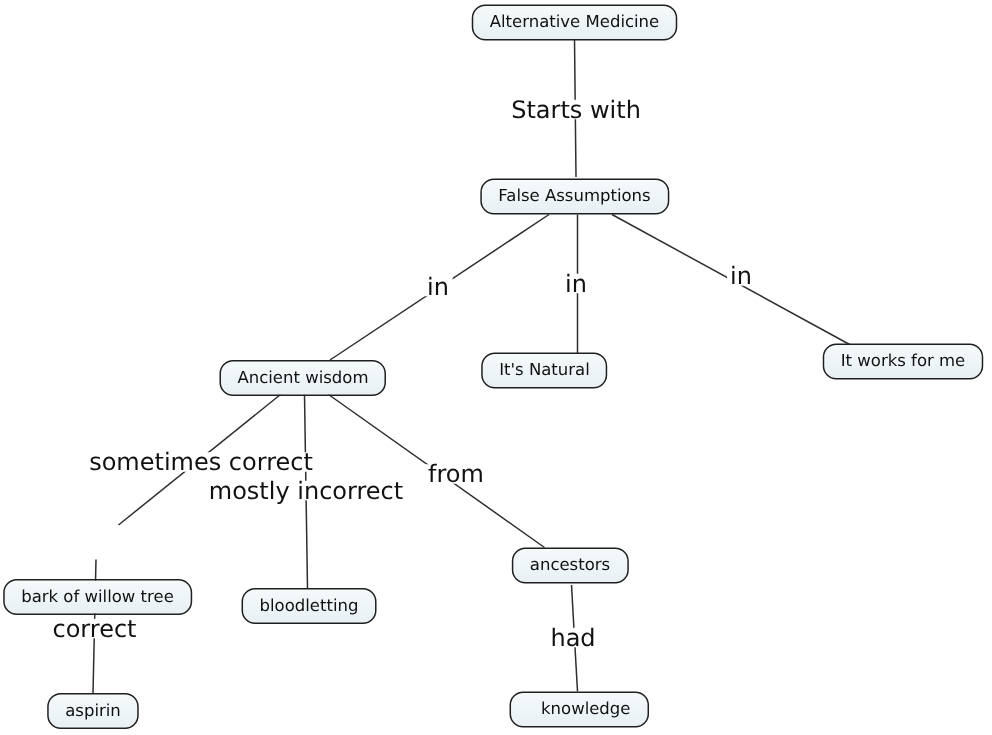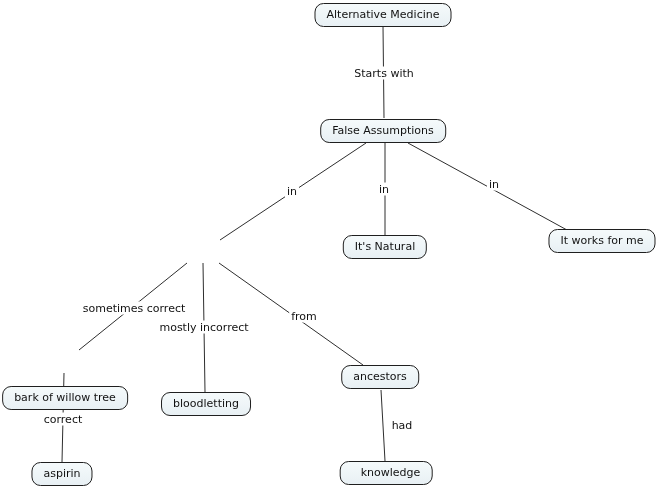--- a/index.html
+++ b/index.html
@@ -36,21 +36,21 @@
     border: 1.4px solid var(--node-border, #1f1f1f);
     border-radius: 9px;
     padding: 4px 11px 5px 11px;
     line-height: 13px;
     text-align: center;
   }
   .link-label {
     position: absolute;
     transform: translate(-50%, -50%);
     white-space: nowrap;
-    font-size: 11px;
+    font-size: 16px;
     line-height: 13px;
     color: var(--text-color, #111111);
     background: var(--bg, #ffffff);
     padding: 0 2px;
     text-align: right;
   }
 </style>
 </head>
 <body>
 
@@ -67,23 +67,24 @@
       <line x1="381" y1="390" x2="385" y2="461"></line>
     </svg>
 <span class="link-label" style="left: 384px; top: 73px;">Starts with</span>
     <span class="link-label" style="left: 292px; top: 191px;">in</span>
     <span class="link-label" style="left: 384px; top: 189px;">in</span>
     <span class="link-label" style="left: 494px; top: 184px;">in</span>
     <span class="link-label" style="left: 134px; top: 308px;">sometimes correct</span>
     <span class="link-label" style="left: 204px; top: 327px;">mostly incorrect</span>
     <span class="link-label" style="left: 304px; top: 316px;">from</span>
     <span class="link-label" style="left: 63px; top: 419px;">correct</span>
-    <span class="link-label" style="left: 402px; top: 425px;">had</span>
+    <span class="link-label" style="left: 382px; top: 425px;">had</span>
     <div class="node" style="left: 383px; top: 15px;">Alternative Medicine</div>
     <div class="node" style="left: 383px; top: 131px; text-align: right;">False Assumptions</div>
-    <div class="node" style="left: 385px; top: 247px; text-align: center;">It's Natural</div>
+    <div class="node" style="left: 202px; top: 252px;">Ancient wisdom</div>
+    <div class="node" style="left: 363px; top: 247px; text-align: center;">It's Natural</div>
     <div class="node" style="left: 602px; top: 241px;">It works for me</div>
     <div class="node" style="left: 65px; top: 362px; margin-top: 36px;">bark of willow tree</div>
     <div class="node" style="left: 206px; top: 404px;">bloodletting</div>
     <div class="node" style="left: 380px; top: 377px;">ancestors</div>
     <div class="node" style="left: 62px; top: 474px;">aspirin</div>
     <div class="node" style="left: 386px; top: 473px; padding-left: 20px;">knowledge</div>
   </div>
 
 </body></html>

